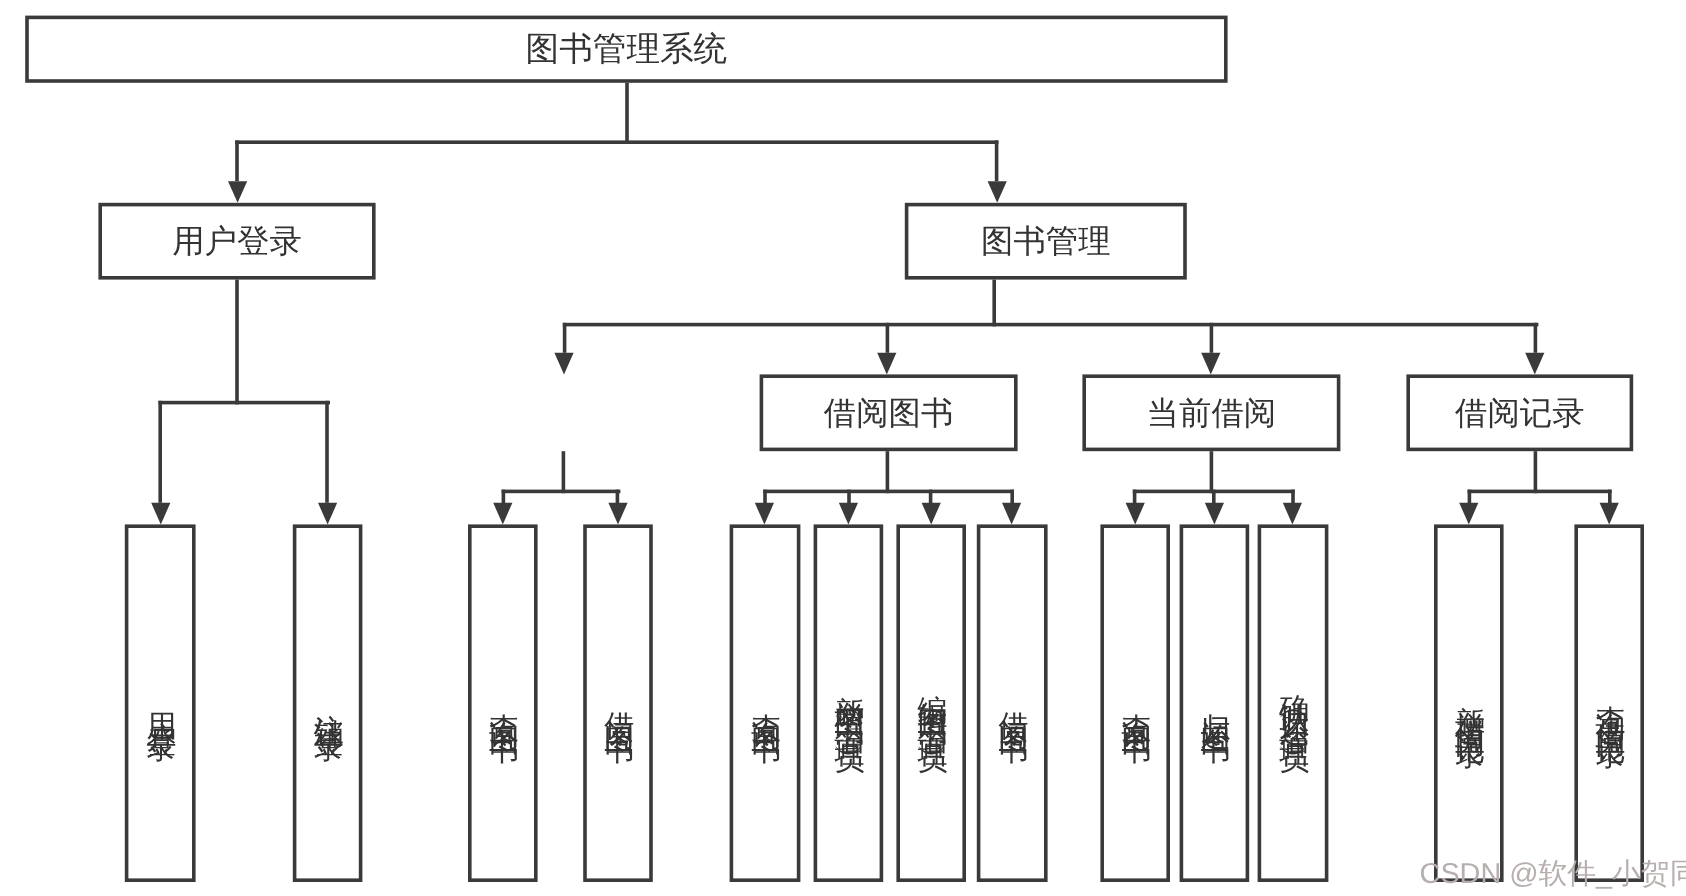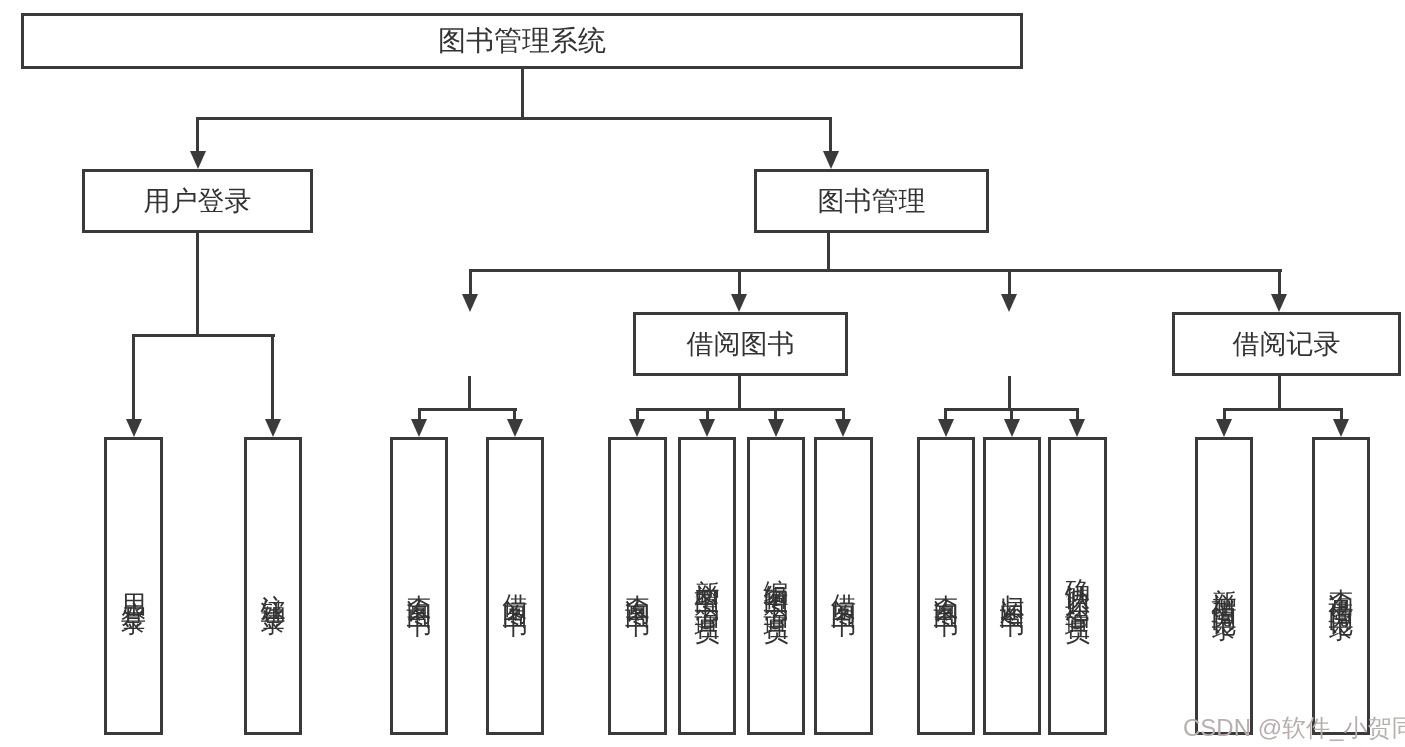--- a/index.html
+++ b/index.html
@@ -86,21 +86,22 @@
   <div class="vl" style="left:469px;top:269px;height:25px;"></div>
   <div class="ah" style="left:462px;top:294px;"></div>
   <div class="vl" style="left:738px;top:269px;height:25px;"></div>
   <div class="ah" style="left:731px;top:294px;"></div>
   <div class="vl" style="left:1008px;top:269px;height:25px;"></div>
   <div class="ah" style="left:1001px;top:294px;"></div>
   <div class="vl" style="left:1278px;top:269px;height:25px;"></div>
   <div class="ah" style="left:1271px;top:294px;"></div>
 
   <div class="box" style="left:633px;top:312px;width:215px;height:64px;">借阅图书</div>
-  <div class="box" style="left:1172px;top:312px;width:229px;height:64px;">借阅记录</div>
+  <div class="box" style="left:902px;top:312px;width:215px;height:64px;">当前借阅</div>
+  <div class="box" style="left:1172px;top:312px;width:189px;height:64px;">借阅记录</div>
 
   <div class="vl" style="left:468px;top:376px;height:35px;"></div>
   <div class="hl" style="left:418px;top:408px;width:99px;"></div>
   <div class="vl" style="left:418px;top:408px;height:14px;"></div>
   <div class="ah" style="left:411px;top:419px;"></div>
   <div class="vl" style="left:513px;top:408px;height:14px;"></div>
   <div class="ah" style="left:507px;top:419px;"></div>
 
   <div class="vl" style="left:738px;top:376px;height:35px;"></div>
   <div class="hl" style="left:636px;top:408px;width:209px;"></div>

